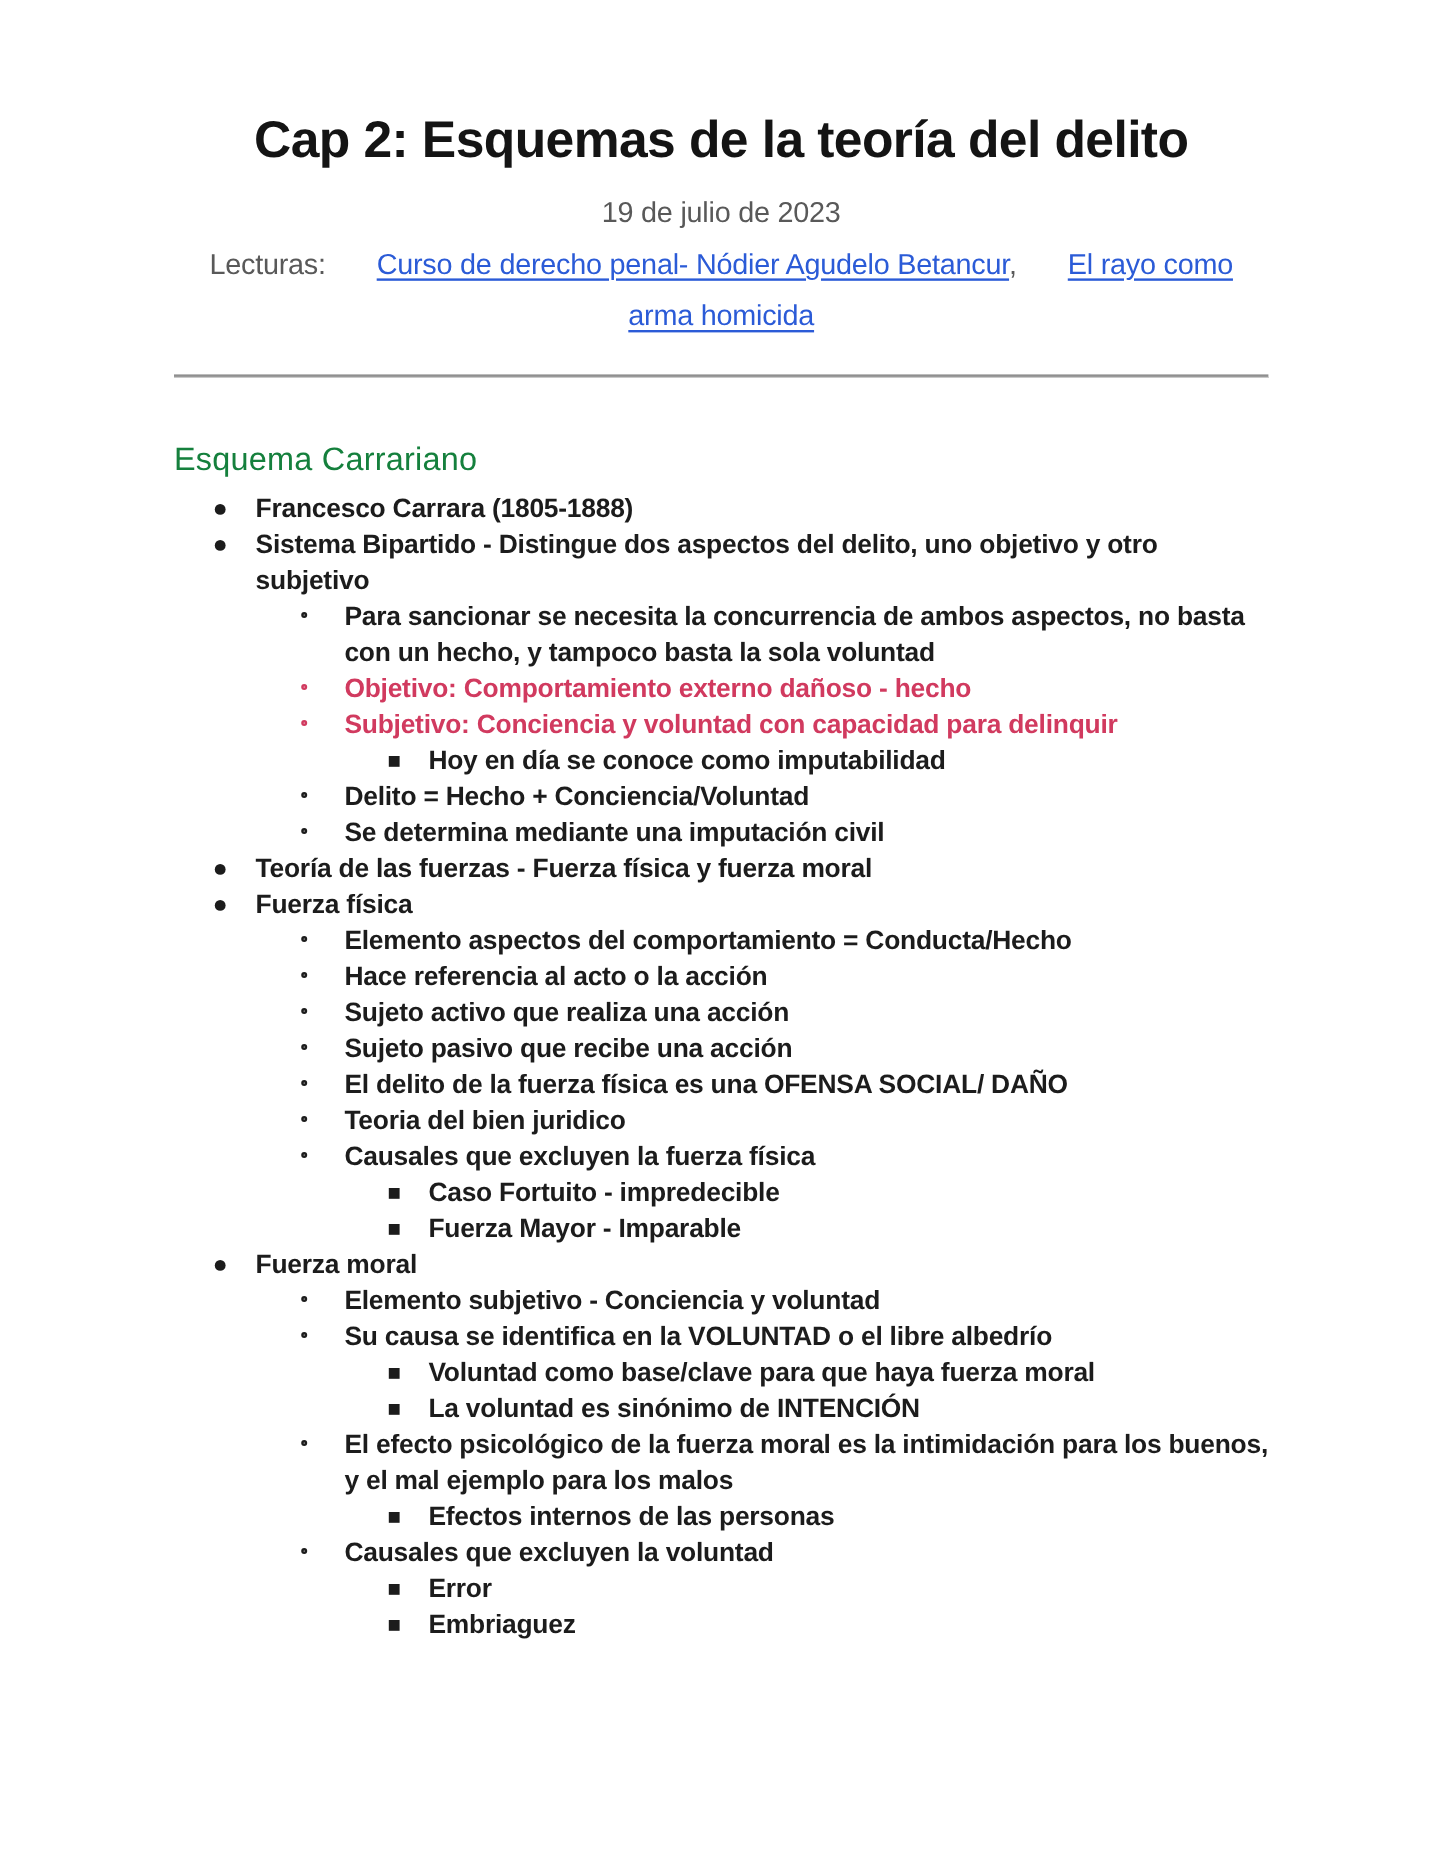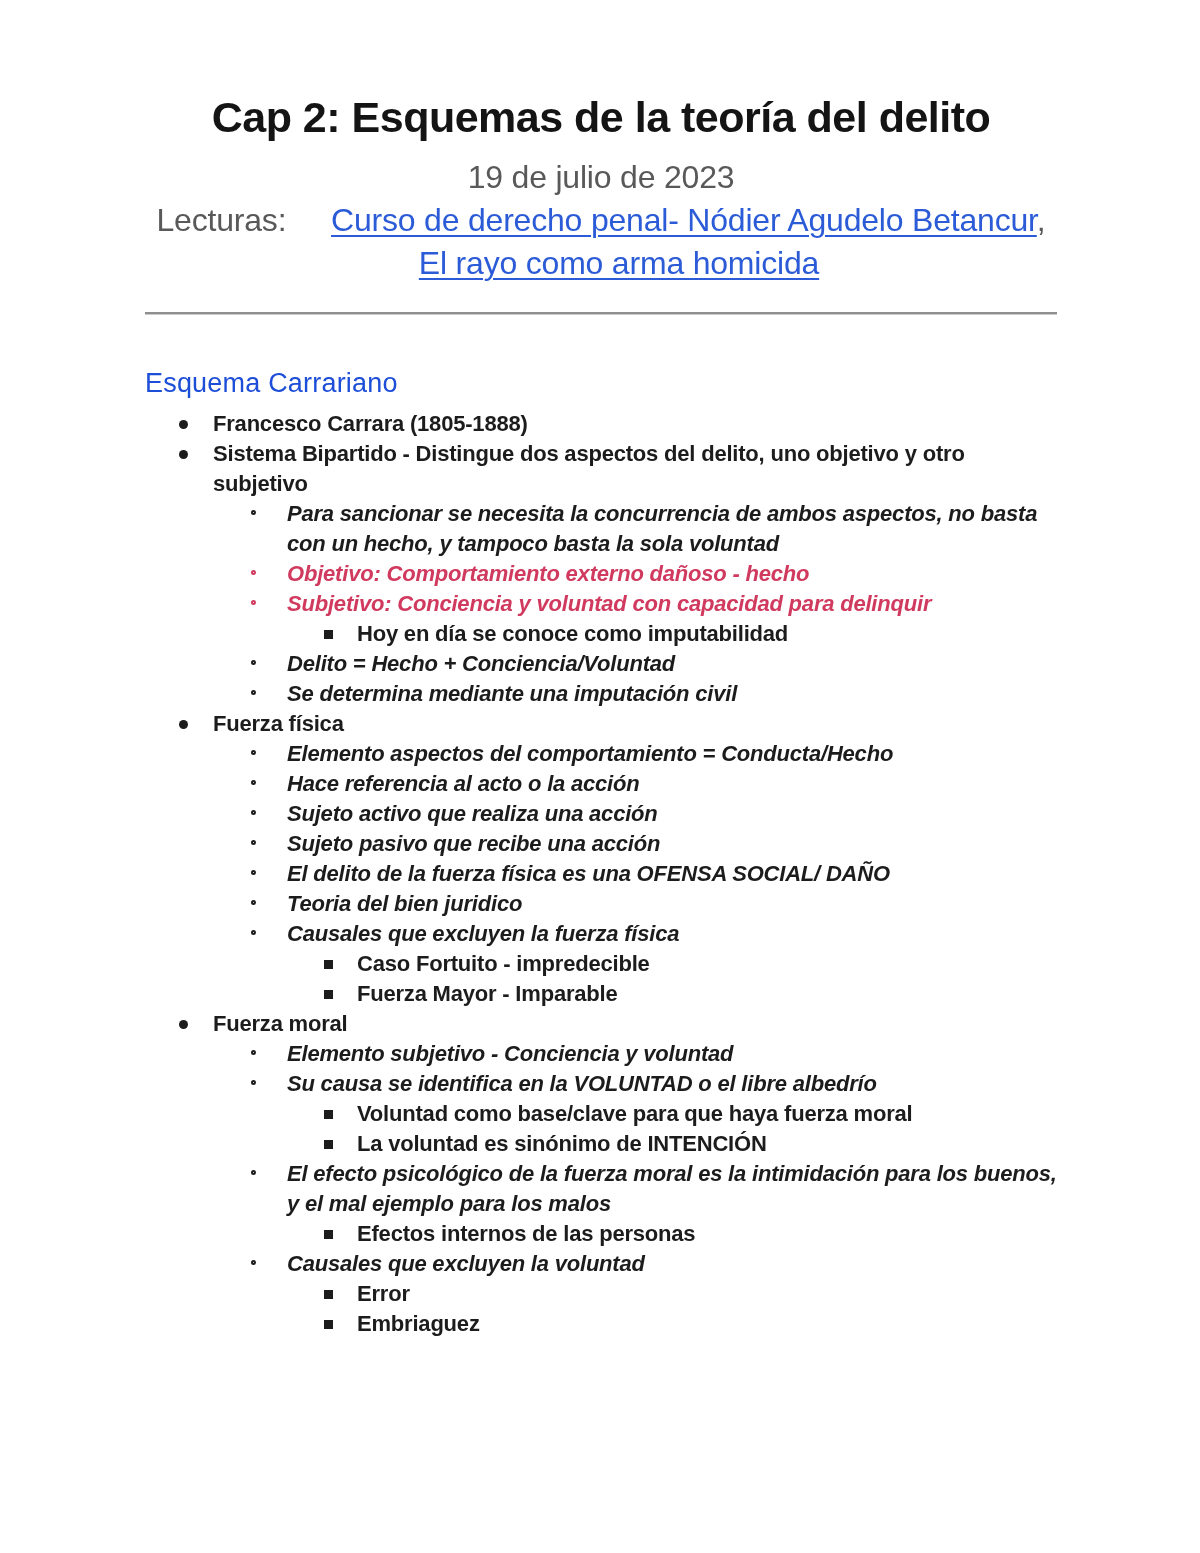--- a/index.html
+++ b/index.html
@@ -23,21 +23,21 @@
     font-size: 43px;
     line-height: 1.2;
     font-weight: bold;
     color: #141414;
     text-align: center;
     letter-spacing: -0.5px;
   }
   .subtitle {
     margin-top: 12px;
     text-align: center;
-    font-size: 32px;
+    font-size: 24px;
     line-height: 43px;
     letter-spacing: -0.2px;
     color: #595959;
   }
   .lecturas { color: #595959; }
   .doc-link {
     color: #2b5bd7;
     text-decoration: underline;
     text-decoration-thickness: 2px;
     text-underline-offset: 4px;
@@ -49,33 +49,33 @@
     height: 3px;
     background: #8f8f8f;
     border-bottom: 1px solid #c9c9c9;
     margin: 27px 0 0 0;
   }
   .section-heading {
     margin: 52px 0 0 0;
     font-size: 27px;
     line-height: 1.2;
     font-weight: 400;
-    color: #1d4ed8;
+    color: #15803d;
     letter-spacing: 0.2px;
   }
   .list {
     margin-top: 10px;
     font-size: 22px;
     font-weight: 600;
     letter-spacing: -0.2px;
     color: #1c1c1c;
   }
   .li { position: relative; line-height: 30px; }
   .lvl1 { padding-left: 68px; }
-  .lvl2 { padding-left: 142px; font-style: italic; }
+  .lvl2 { padding-left: 142px; }
   .lvl3 { padding-left: 212px; }
   .bullet { position: absolute; display: inline-block; }
   .b1 {
     left: 34px; top: 11px;
     width: 9px; height: 9px;
     background: #1c1c1c;
     border-radius: 50%;
   }
   .b2 {
     left: 106px; top: 11px;
@@ -111,20 +111,21 @@
 
   <div class="list" id="bullet-list">
       <div class="li lvl1"><span class="bullet b1"></span><span>Francesco Carrara (1805-1888)</span></div>
       <div class="li lvl1"><span class="bullet b1"></span><span>Sistema Bipartido - Distingue dos aspectos del delito, uno objetivo y otro subjetivo</span></div>
       <div class="li lvl2"><span class="bullet b2"></span><span>Para sancionar se necesita la concurrencia de ambos aspectos, no basta con un hecho, y tampoco basta la sola voluntad</span></div>
       <div class="li lvl2 red"><span class="bullet b2"></span><strong>Objetivo:</strong><span> Comportamiento externo dañoso - hecho</span></div>
       <div class="li lvl2 red"><span class="bullet b2"></span><strong>Subjetivo:</strong><span> Conciencia y voluntad con capacidad para delinquir</span></div>
       <div class="li lvl3"><span class="bullet b3"></span><span>Hoy en día se conoce como imputabilidad</span></div>
       <div class="li lvl2"><span class="bullet b2"></span><span>Delito = Hecho + Conciencia/Voluntad</span></div>
       <div class="li lvl2"><span class="bullet b2"></span><span>Se determina mediante una imputación civil</span></div>
+      <div class="li lvl1"><span class="bullet b1"></span><span>Teoría de las fuerzas - Fuerza física y fuerza moral</span></div>
       <div class="li lvl1"><span class="bullet b1"></span><span>Fuerza física</span></div>
       <div class="li lvl2"><span class="bullet b2"></span><span>Elemento aspectos del comportamiento =  Conducta/Hecho</span></div>
       <div class="li lvl2"><span class="bullet b2"></span><span>Hace referencia al acto o la acción</span></div>
       <div class="li lvl2"><span class="bullet b2"></span><span>Sujeto activo que realiza una acción</span></div>
       <div class="li lvl2"><span class="bullet b2"></span><span>Sujeto pasivo que recibe una acción</span></div>
       <div class="li lvl2"><span class="bullet b2"></span><span>El delito de la fuerza física es una OFENSA SOCIAL/ DAÑO</span></div>
       <div class="li lvl2"><span class="bullet b2"></span><span>Teoria del bien juridico</span></div>
       <div class="li lvl2"><span class="bullet b2"></span><span>Causales que excluyen la fuerza física</span></div>
       <div class="li lvl3"><span class="bullet b3"></span><span>Caso Fortuito - impredecible</span></div>
       <div class="li lvl3"><span class="bullet b3"></span><span>Fuerza Mayor - Imparable</span></div>

